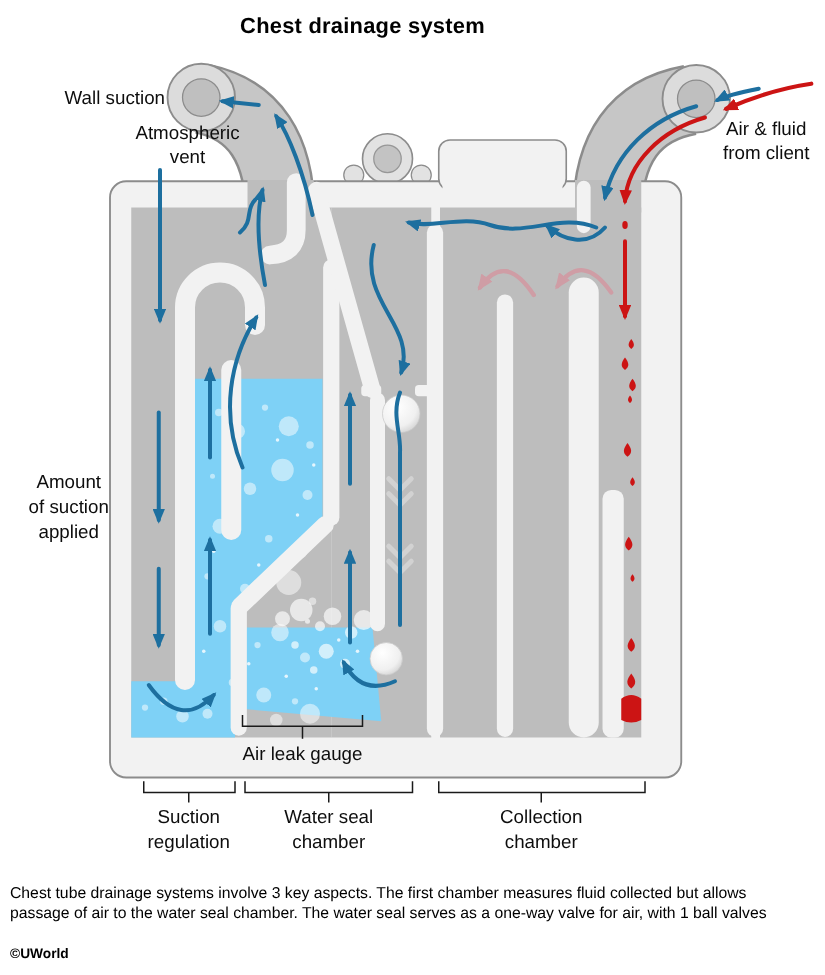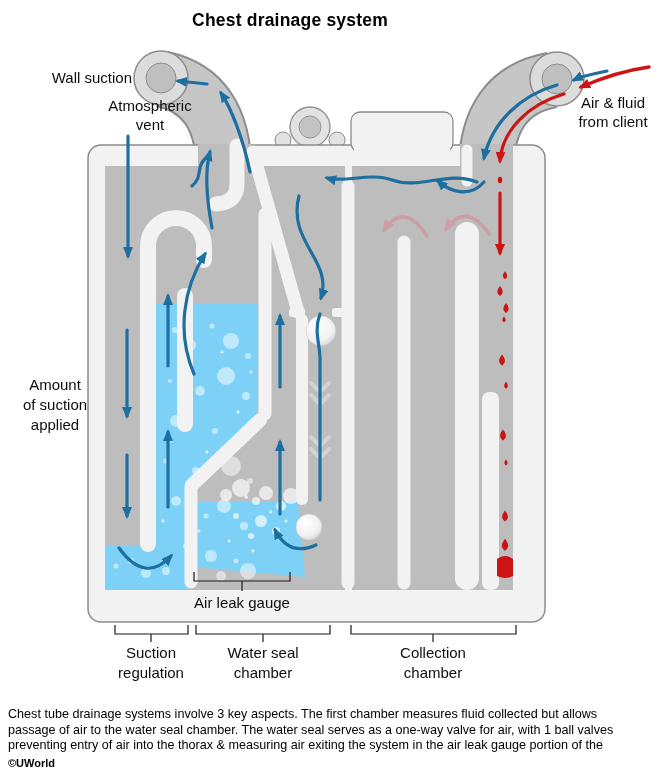--- a/index.html
+++ b/index.html
@@ -258,17 +258,16 @@
     </g>
     <g text-anchor="middle">
       <text x="433" y="658">Collection</text>
       <text x="433" y="678">chamber</text>
     </g>
   </svg>
 
   <div class="caption">
     <span>Chest tube drainage systems involve 3 key aspects. The first chamber measures fluid collected but allows</span>
     <span>passage of air to the water seal chamber. The water seal serves as a one-way valve for air, with 1 ball valves</span>
-    <span>preventing entry of air into the thorax &amp; measuring air exiting the system in the air leak gauge portion of the</span>
   </div>
 
   <div class="credit">©UWorld</div>
 </div>
 
 </body></html>

